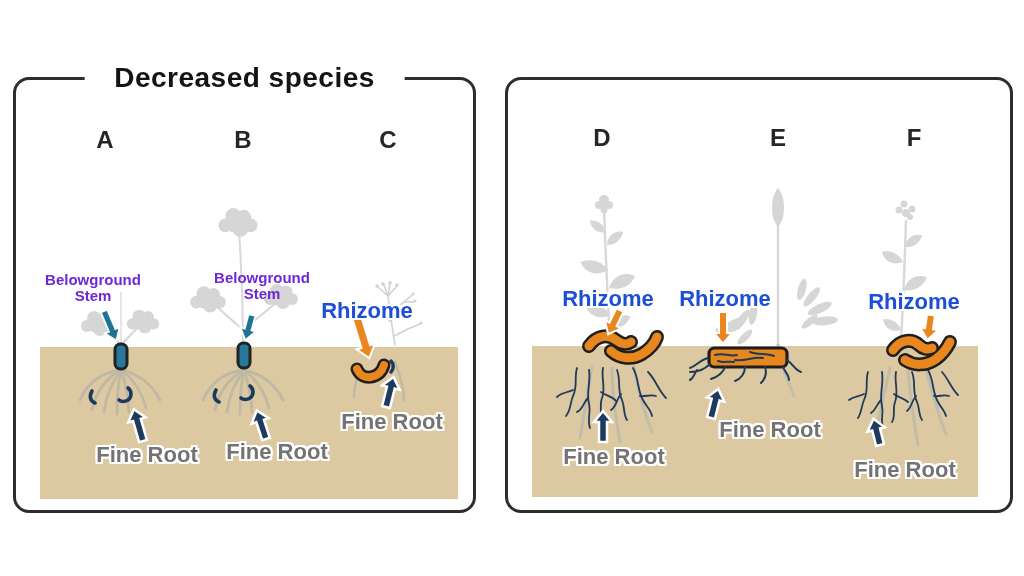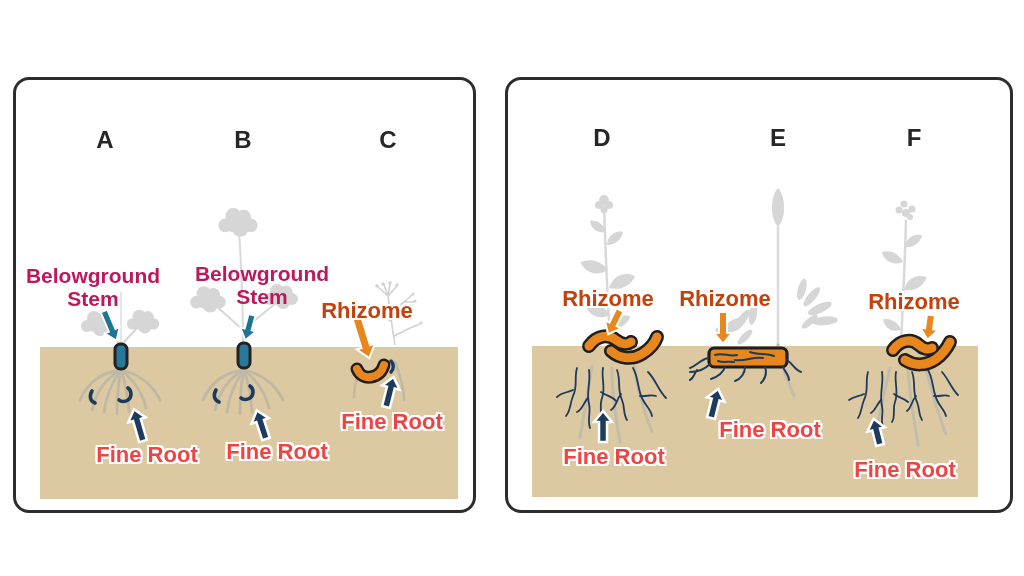--- a/index.html
+++ b/index.html
@@ -11,32 +11,33 @@
   .panel-right{left:505px;width:508px;}
   .panel-title{position:absolute;top:-20px;left:50%;transform:translateX(-50%);
          background:#ffffff;padding:0 30px;font-size:28px;font-weight:bold;
          color:#141414;white-space:nowrap;letter-spacing:.5px;height:36px;line-height:36px;}
   .letter{position:absolute;transform:translate(-50%,-50%);font-size:24px;
          font-weight:bold;color:#262626;}
   .art{position:absolute;left:0;top:0;width:100%;height:100%;}
   .lbl{position:absolute;transform:translate(-50%,-50%);font-weight:bold;
        text-align:center;white-space:nowrap;z-index:3;}
   .lbl .ln{display:block;}
-  .lbl-teal{color:#be185d;font-size:21px;line-height:1.08;}
+  .lbl-teal{color:#6d28d9;font-size:15px;line-height:1.08;}
   .outline{text-shadow:-2px -2px 0 #fff,0 -2px 0 #fff,2px -2px 0 #fff,
           -2px 0 0 #fff,2px 0 0 #fff,-2px 2px 0 #fff,0 2px 0 #fff,2px 2px 0 #fff;}
-  .lbl-orange{color:#c2410c;font-size:22px;}
-  .lbl-navy{color:#ef4444;font-size:22px;}
+  .lbl-orange{color:#1d4ed8;font-size:22px;}
+  .lbl-navy{color:#737373;font-size:22px;}
 </style>
 </head>
 <body>
 
 <div class="stage">
 
   <div class="panel panel-left">
+    <div class="panel-title">Decreased species</div>
 
     <div class="letter" style="left:89px;top:60px;">A</div>
     <div class="letter" style="left:227px;top:60px;">B</div>
     <div class="letter" style="left:372px;top:60px;">C</div>
 
     <svg class="art" viewBox="16 80 457 430">
       <defs>
         <g id="clump">
           <circle cx="-11" cy="2" r="6"></circle>
             <circle cx="-4" cy="-6" r="7"></circle>

